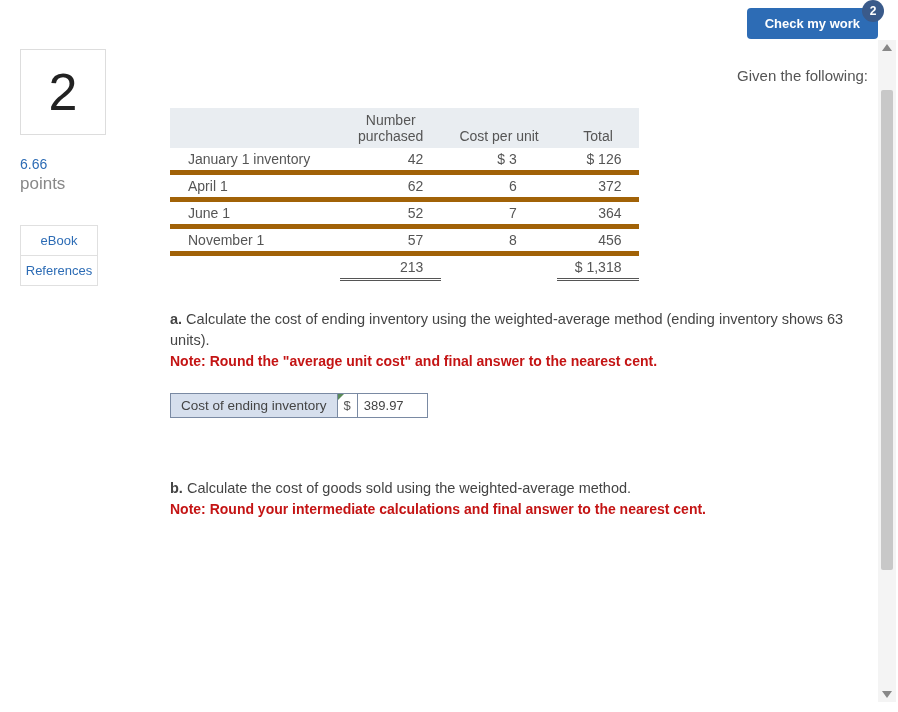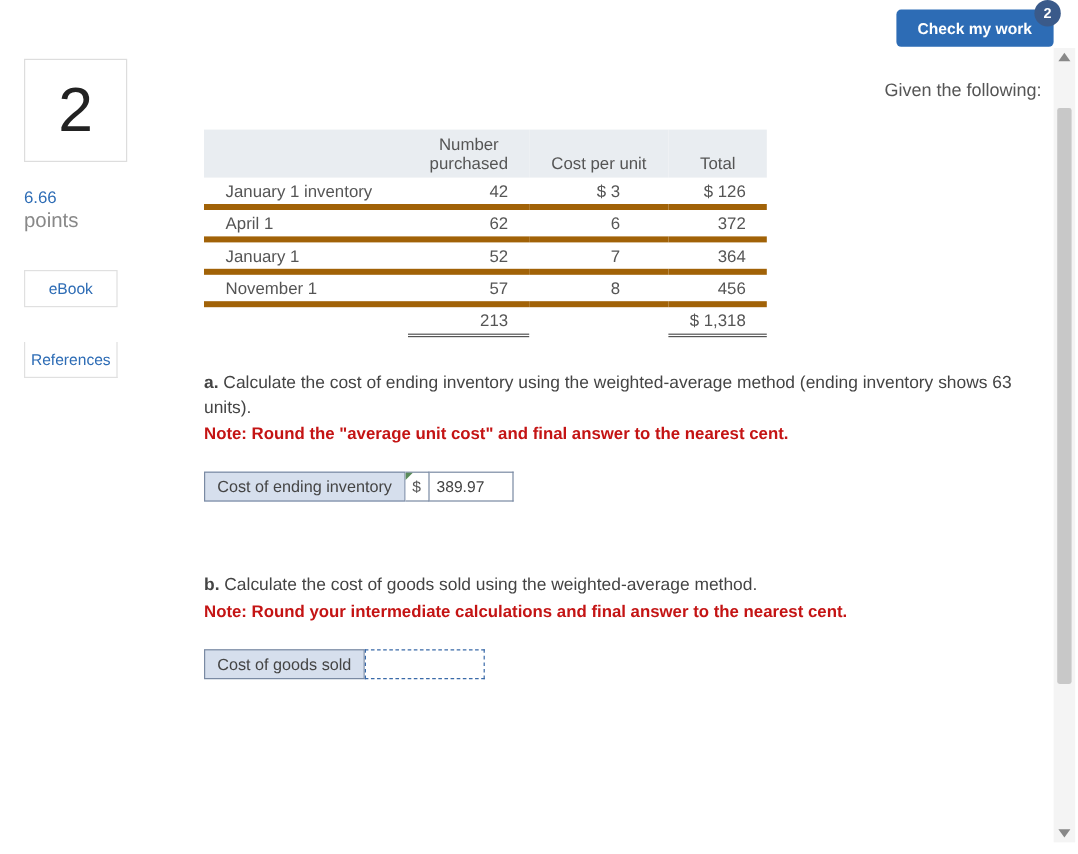--- a/index.html
+++ b/index.html
@@ -78,21 +78,21 @@
   .side-link {
     border: 1px solid #e0e0e0;
     color: #2d6cb5;
     text-align: center;
     padding: 7px 0;
     font-size: 13px;
     cursor: pointer;
     background: #fff;
     width: 78px;
   }
-  .side-link + .side-link { border-top: none; margin-top: 29px; }
+  .side-link + .side-link { border-top: none; }
   .content {
     flex: 1;
     padding: 18px 30px 0 40px;
     position: relative;
     height: 660px;
     overflow-y: auto;
   }
   .prompt { color: #555; font-size: 15px; margin-bottom: 24px; text-align: right; }
   .data-table {
     border-collapse: collapse;
@@ -252,21 +252,21 @@
           <td class="cost">$ 3</td>
           <td class="total">$ 126</td>
         </tr>
         <tr>
           <td class="name">April 1</td>
           <td class="num">62</td>
           <td class="cost">6</td>
           <td class="total">372</td>
         </tr>
         <tr>
-          <td class="name">January 1</td>
+          <td class="name">June 1</td>
           <td class="num">52</td>
           <td class="cost">7</td>
           <td class="total">364</td>
         </tr>
         <tr>
           <td class="name">November 1</td>
           <td class="num">57</td>
           <td class="cost">8</td>
           <td class="total">456</td>
         </tr>
@@ -291,24 +291,20 @@
           <input class="answer-input" type="text" value="389.97" style="">
         </div>
       </div>
     </div>
 
     <div class="question-block">
       <div class="q-text">
         <span class="letter">b.</span><span> Calculate the cost of goods sold using the weighted-average method.</span>
       </div>
       <div class="q-note">Note: Round your intermediate calculations and final answer to the nearest cent.</div>
-      <div class="answer-row">
-        <div class="answer-label" style="min-width:130px">Cost of goods sold</div>
-        <input class="answer-input dashed" type="text" value="" style="">
-      </div>
     </div>
   </div>
 </div>
 
 <div class="scrollbar">
   <div class="scroll-arrow up"></div>
   <div class="scroll-thumb"></div>
   <div class="scroll-arrow down"></div>
 </div>
 

